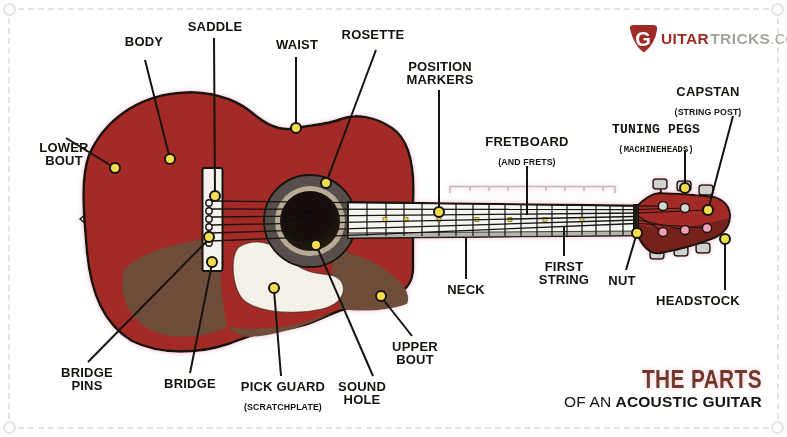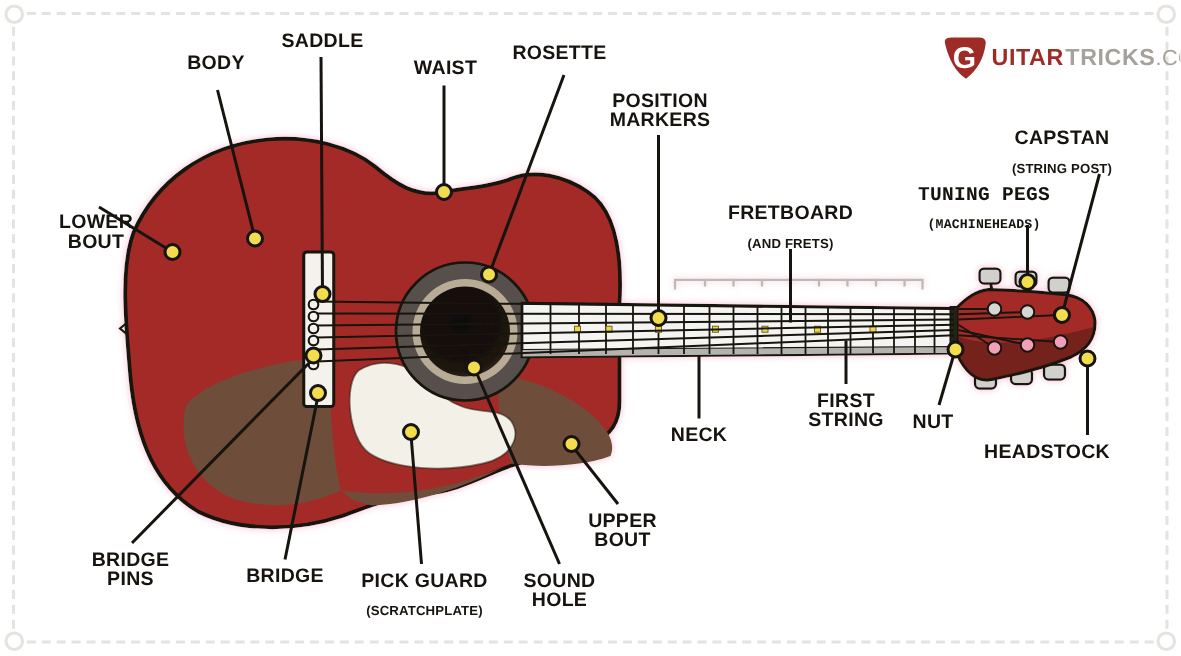--- a/index.html
+++ b/index.html
@@ -266,21 +266,21 @@
   <div class="lbl" style="left:622px;top:275px;">
       <div>NUT</div>
     </div>
   <div class="lbl" style="left:698px;top:295px;">
       <div>HEADSTOCK</div>
     </div>
   <div class="lbl" style="left:415px;top:341px;">
     <div>UPPER</div>
     <div>BOUT</div>
   </div>
-  <div class="lbl" style="left:373px;top:381px;">
+  <div class="lbl" style="left:362px;top:381px;">
     <div>SOUND</div>
     <div>HOLE</div>
   </div>
   <div class="lbl" style="left:283px;top:381px;">
     <div>PICK GUARD</div>
     <div class="sub">(SCRATCHPLATE)</div>
   </div>
   <div class="lbl" style="left:190px;top:378px;">
       <div>BRIDGE</div>
     </div>
@@ -292,14 +292,18 @@
   <div class="logo">
     <svg width="34" height="32" viewBox="0 0 34 32">
       <path d="M4,6 Q3,2 8,2 L27,2 Q32,2 31,7 Q29,21 18,29.5 Q8,23 4,6 Z" fill="#9E2B26"></path>
       <text x="17" y="22.5" text-anchor="middle" font-size="20" font-weight="bold" fill="#ffffff">G</text>
     </svg>
     <span class="word red">UITAR</span>
       <span class="word gray">TRICKS</span>
       <span class="dom">.COM</span>
   </div>
 
+  <div class="title-block">
+    <div class="t1">THE PARTS</div>
+    <div class="t2"><span class="pre">OF AN</span><span class="b">ACOUSTIC GUITAR</span></div>
+  </div>
 
 </div>
 
 </body></html>

